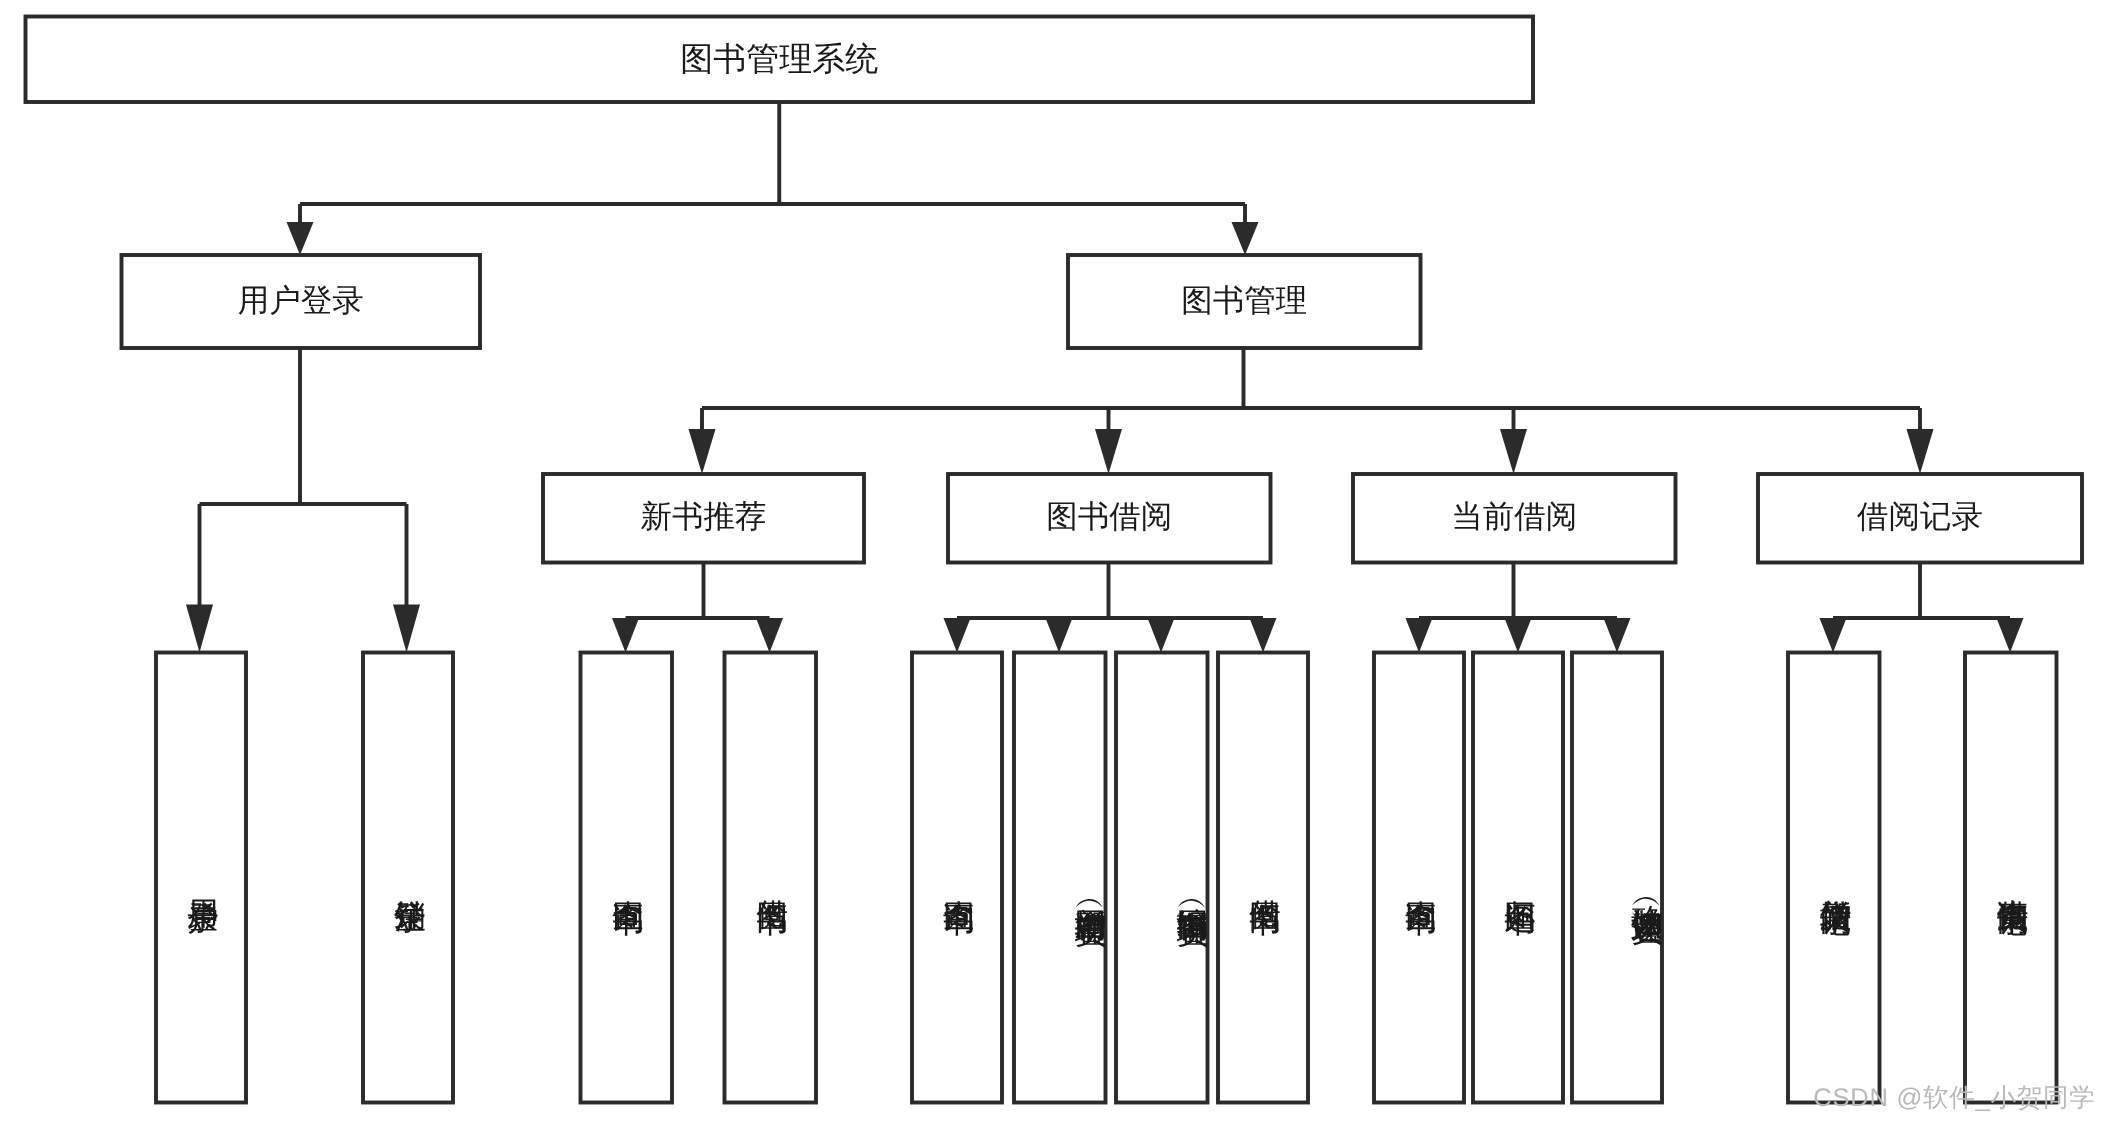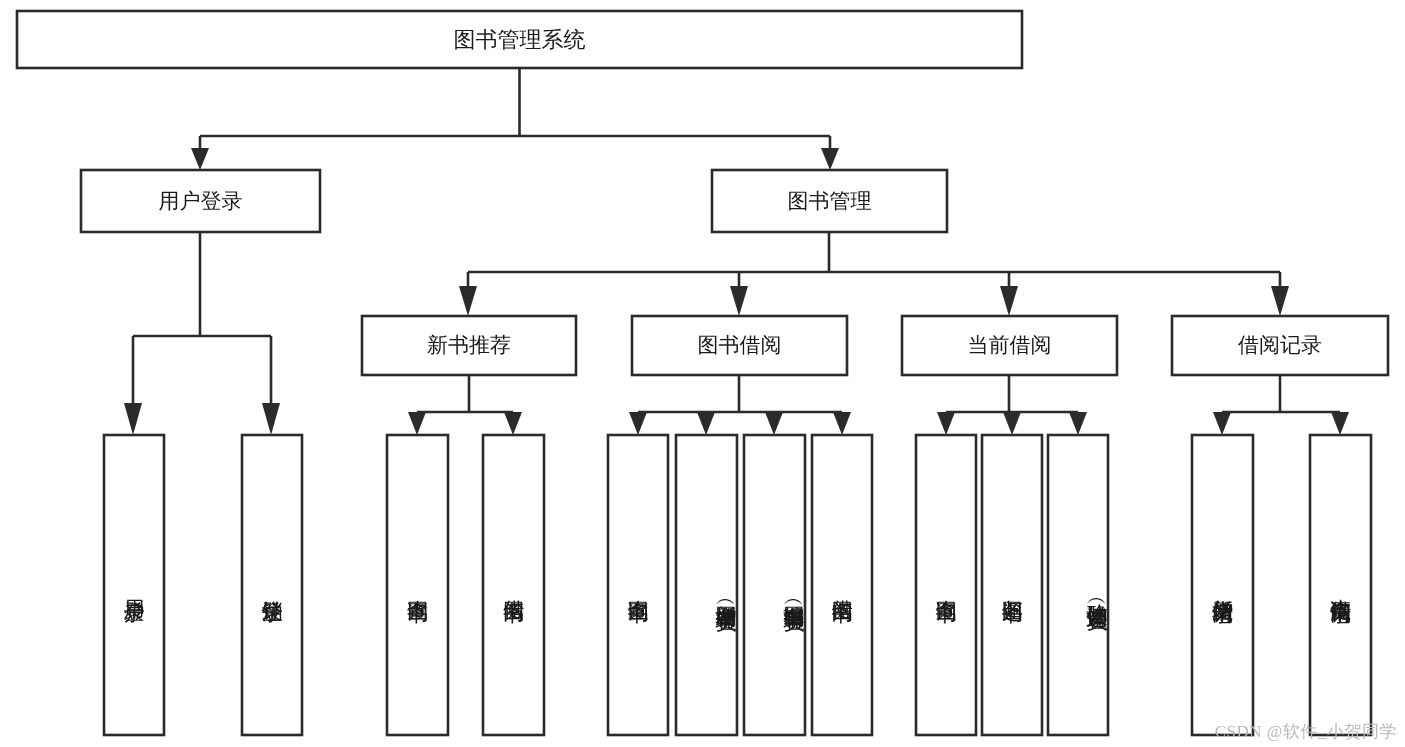--- a/index.html
+++ b/index.html
@@ -68,21 +68,21 @@
     line-height: 1.08;
     letter-spacing: 1px;
     color: #1a1a1a;
     white-space: nowrap;
     pointer-events: none;
   }
   #watermark {
     position: absolute;
     right: 8px;
     bottom: 4px;
-    font-family: Liberation Serif, serif;
+    font-family: Liberation Sans, sans-serif;
     font-size: 17px;
     color: #b9b9b9;
     letter-spacing: 0.5px;
     user-select: none;
   }
 </style>
 </head>
 <body>
 
 <div id="diagram-root">

